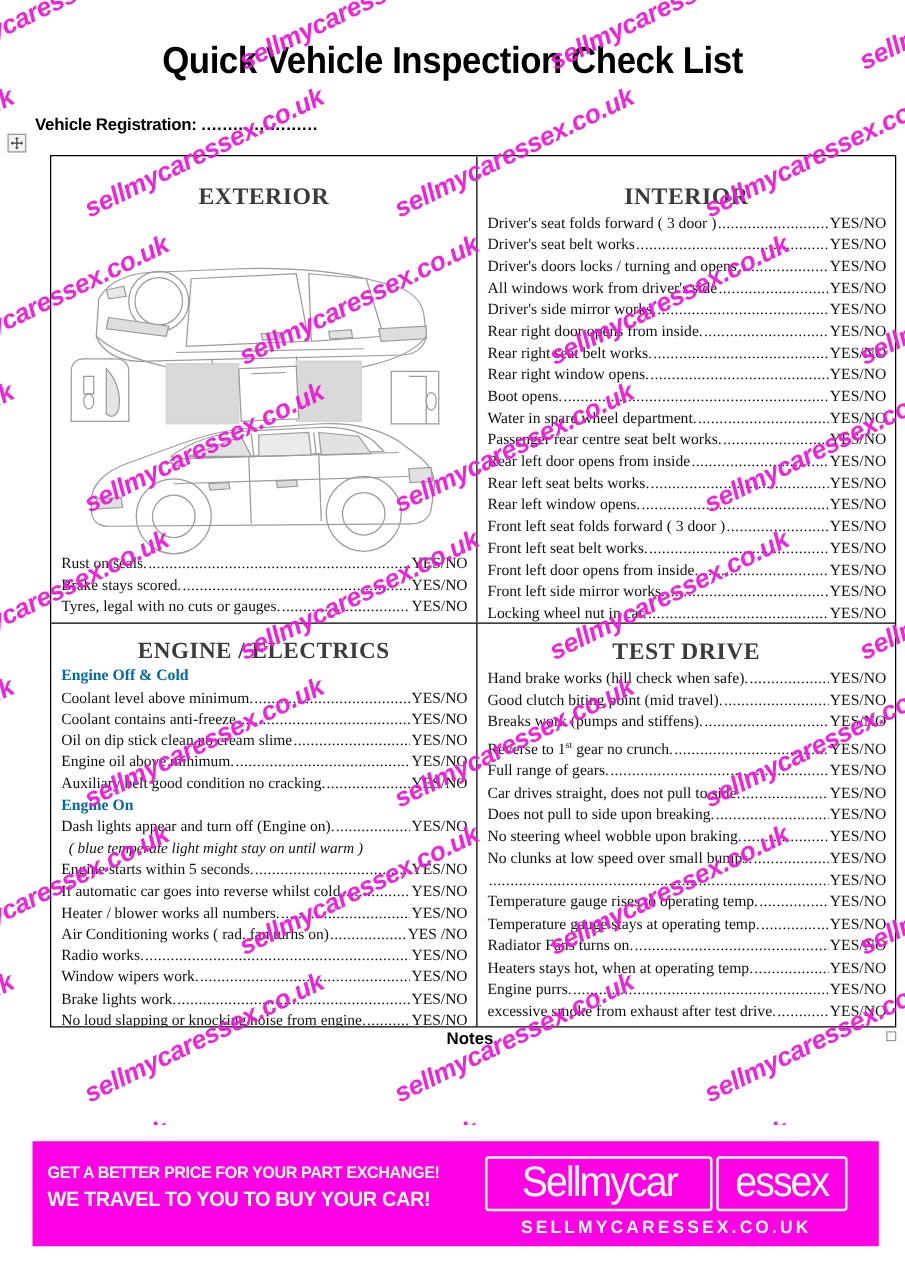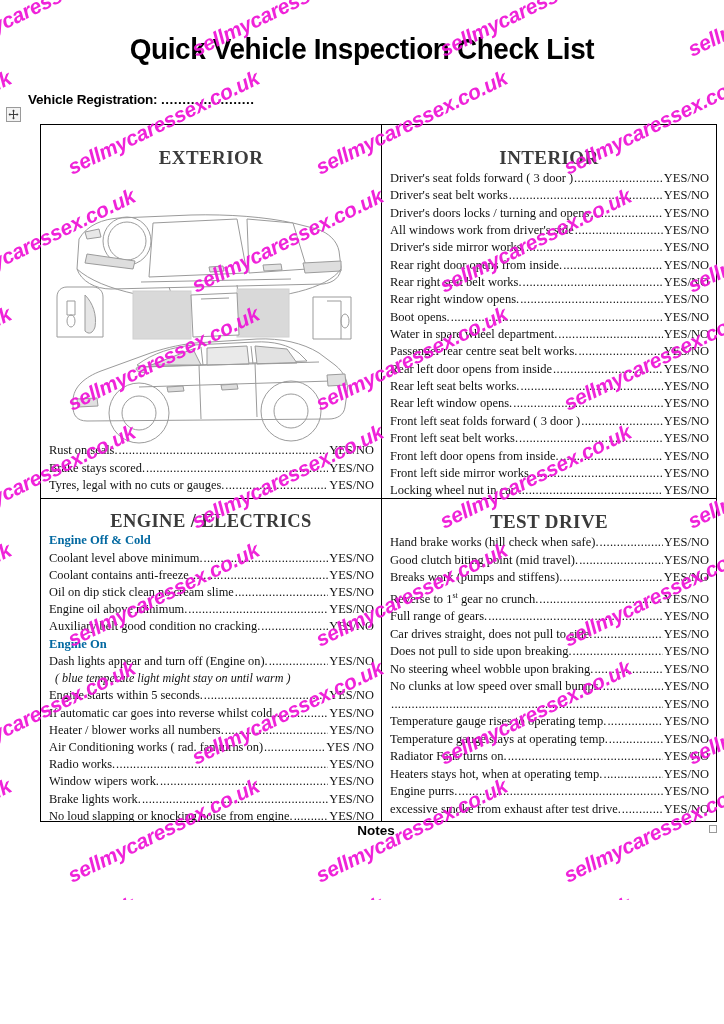--- a/index.html
+++ b/index.html
@@ -614,20 +614,37 @@
             </div>
           </div>
       </div>
     </div>
   </div>
 
   <div id="notes">
     <span>Notes</span>
   </div>
 
+  <div id="banner">
+    <div id="banner-left">
+      <div id="bl1">GET A BETTER PRICE FOR YOUR PART EXCHANGE!</div>
+      <div id="bl2">WE TRAVEL TO YOU TO BUY YOUR CAR!</div>
+    </div>
+    <div id="logo">
+      <div id="logo-boxes">
+        <div class="logo-box a">
+          <span class="logo-txt">Sellmycar</span>
+        </div>
+        <div class="logo-box b">
+          <span class="logo-txt">essex</span>
+        </div>
+      </div>
+      <div id="logo-url">SELLMYCARESSEX.CO.UK</div>
+    </div>
+  </div>
 
   <div id="wm-layer">
       <div class="wm" style="left: -60px; top: 40px;">sellmycaressex.co.uk</div>
       <div class="wm" style="left: 188px; top: 40px;">sellmycaressex.co.uk</div>
       <div class="wm" style="left: 436px; top: 40px;">sellmycaressex.co.uk</div>
       <div class="wm" style="left: 684px; top: 40px;">sellmycaressex.co.uk</div>
       <div class="wm" style="left: -184px; top: 158px;">sellmycaressex.co.uk</div>
       <div class="wm" style="left: 64px; top: 158px;">sellmycaressex.co.uk</div>
       <div class="wm" style="left: 312px; top: 158px;">sellmycaressex.co.uk</div>
       <div class="wm" style="left: 560px; top: 158px;">sellmycaressex.co.uk</div>

